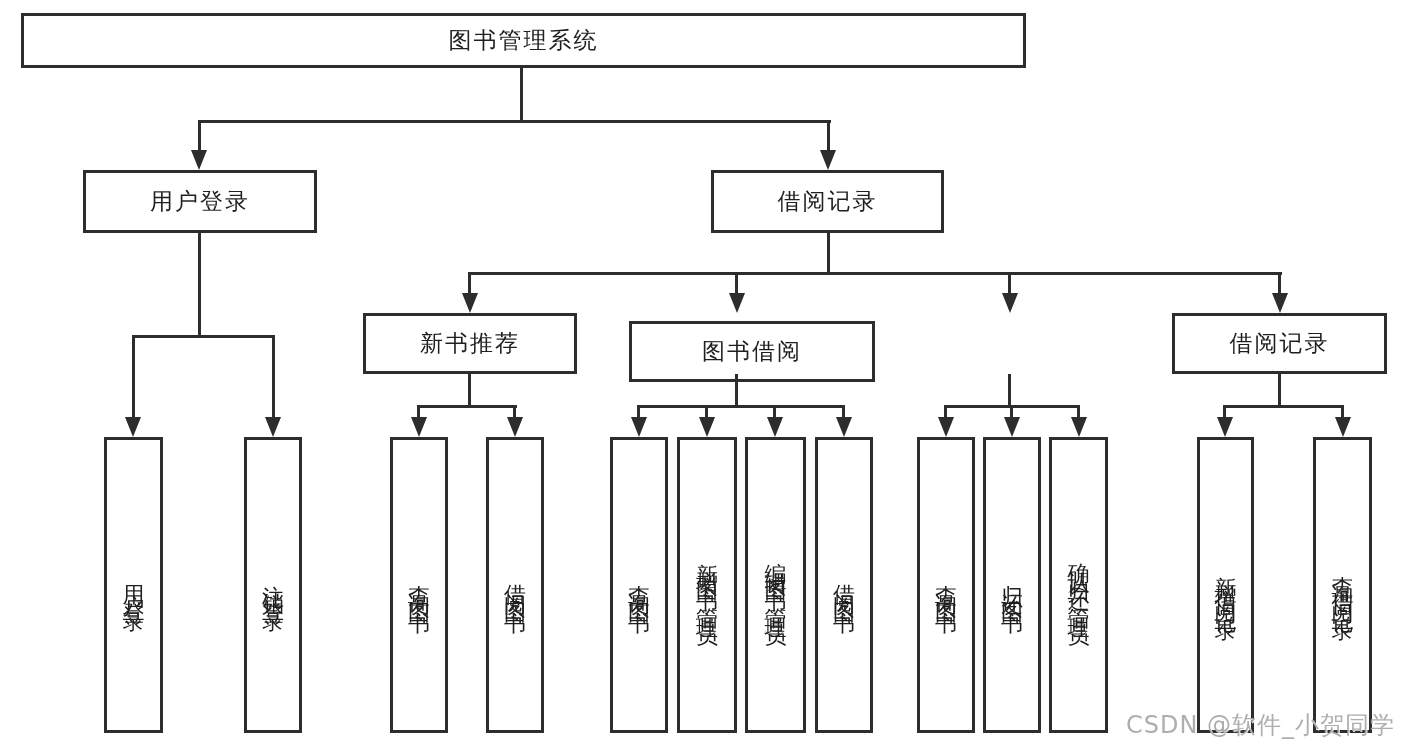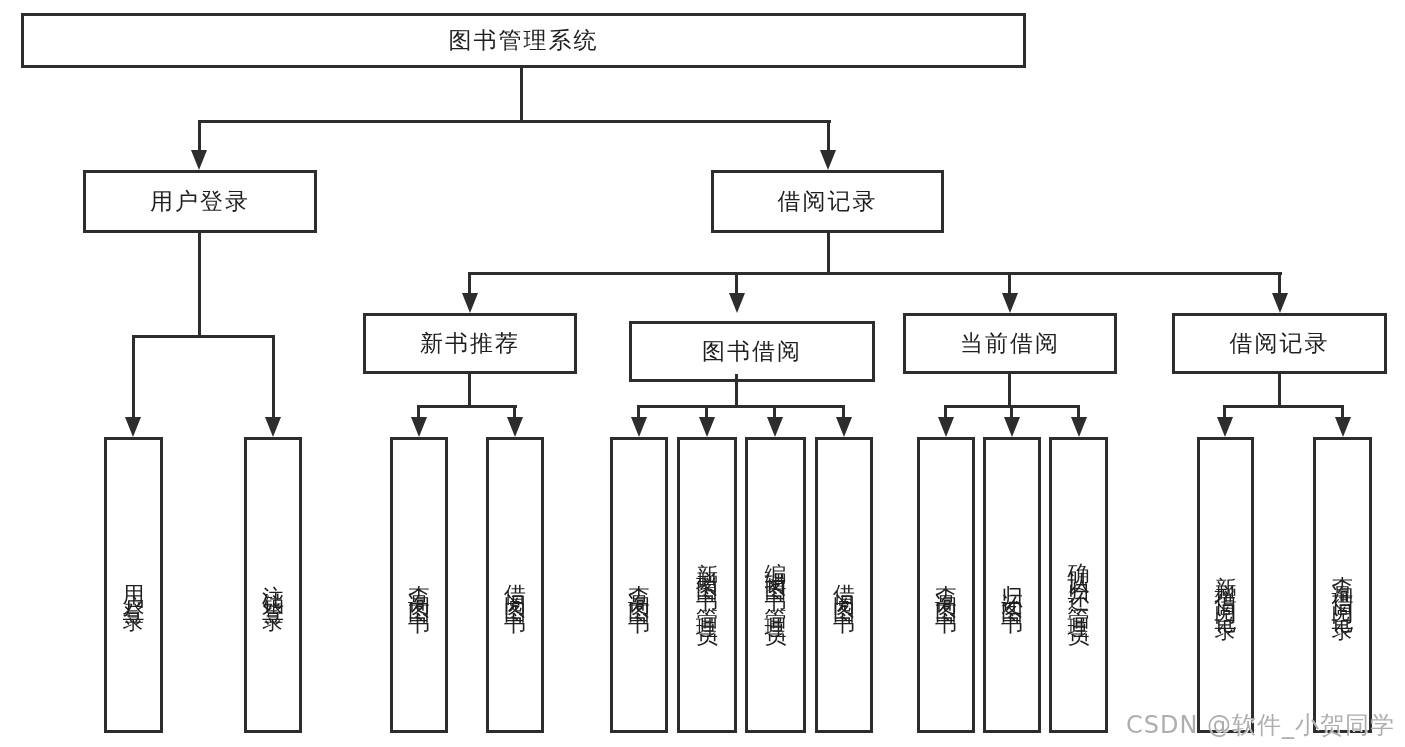--- a/index.html
+++ b/index.html
@@ -81,23 +81,20 @@
   </div>
   <div class="node node-h" style="left:711px;top:170px;width:233px;height:63px;">
     <span class="label">借阅记录</span>
   </div>
 
   <div class="node node-h" style="left:363px;top:313px;width:214px;height:61px;">
     <span class="label">新书推荐</span>
   </div>
   <div class="node node-h" style="left:629px;top:313px;width:246px;height:61px;margin-top:8px;">
     <span class="label">图书借阅</span>
-  </div>
-  <div class="node node-h" style="left:903px;top:313px;width:214px;height:61px;">
-    <span class="label">当前借阅</span>
   </div>
   <div class="node node-h" style="left:1172px;top:313px;width:215px;height:61px;">
     <span class="label">借阅记录</span>
   </div>
 
   <div class="node node-v" style="left:104px;top:437px;width:59px;height:296px;">
     <span class="label">用户登录</span>
   </div>
   <div class="node node-v" style="left:244px;top:437px;width:58px;height:296px;">
     <span class="label">注销登录</span>

